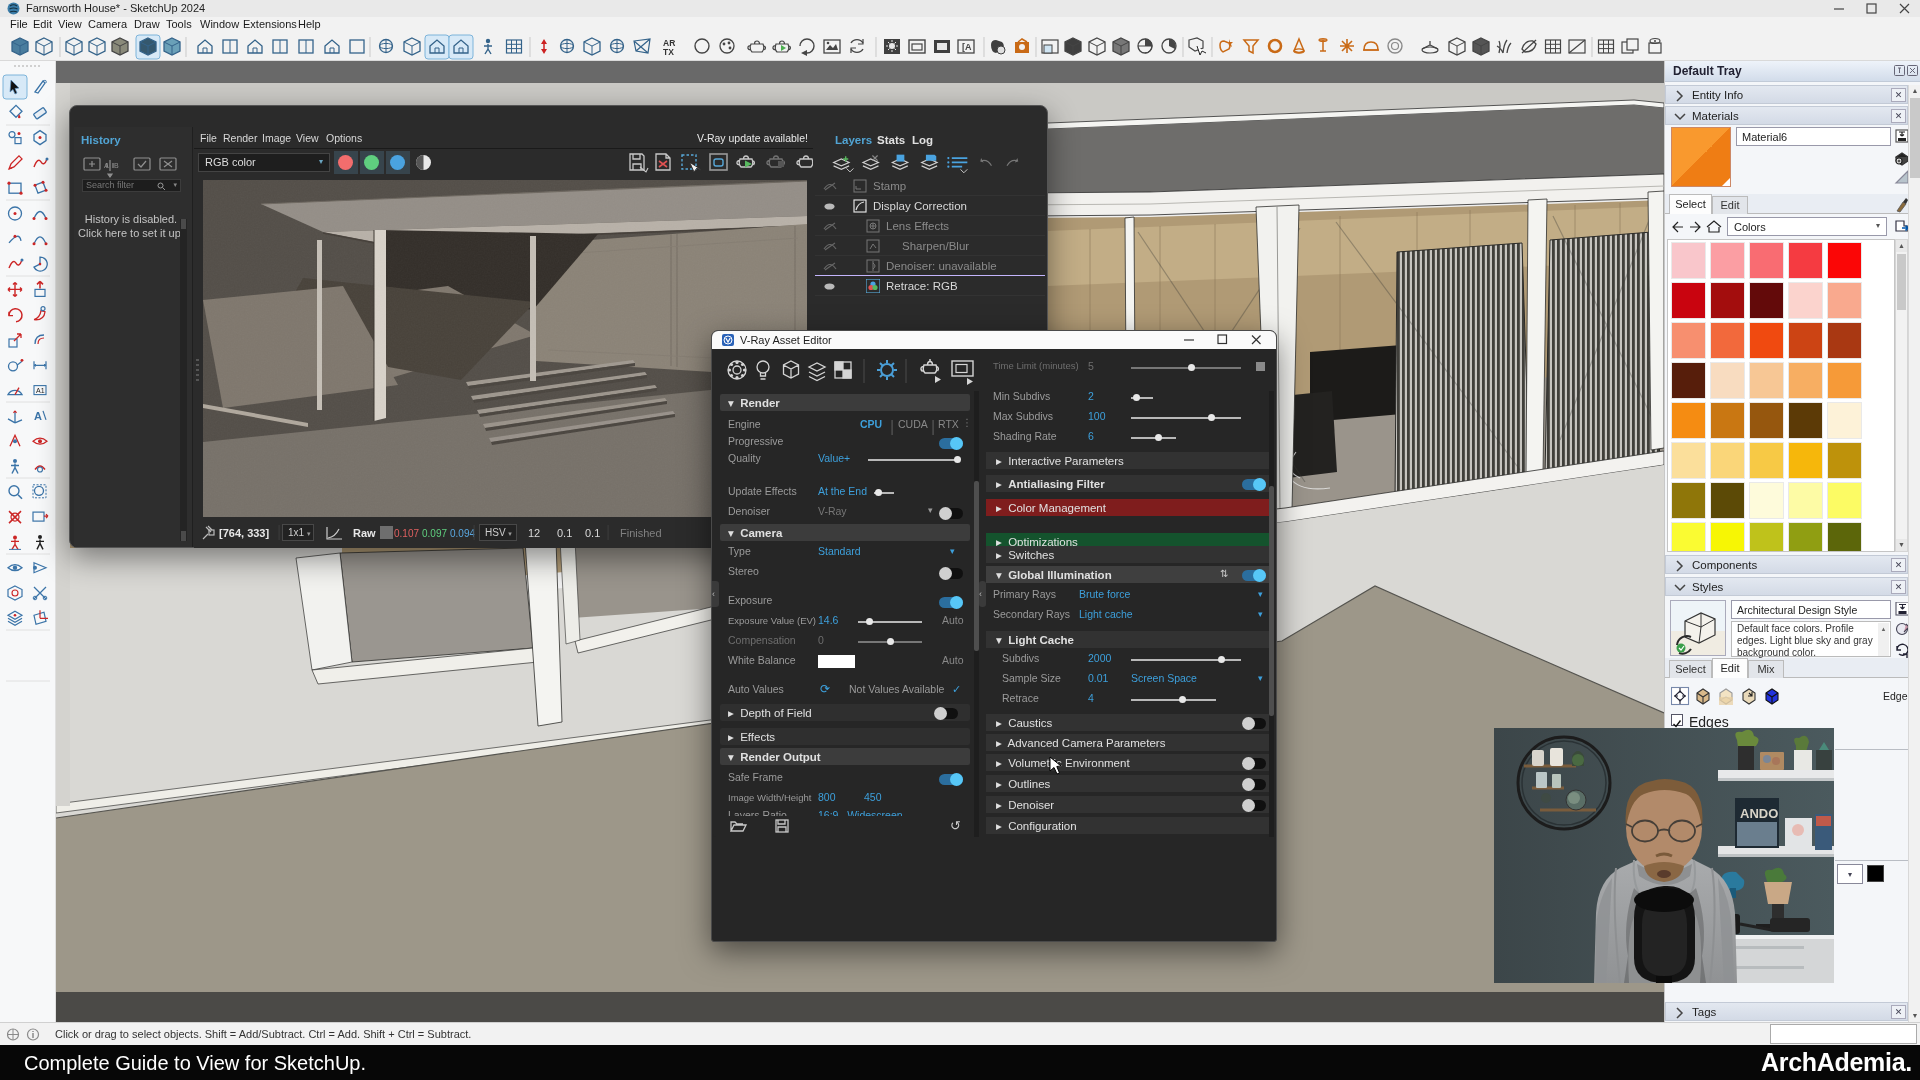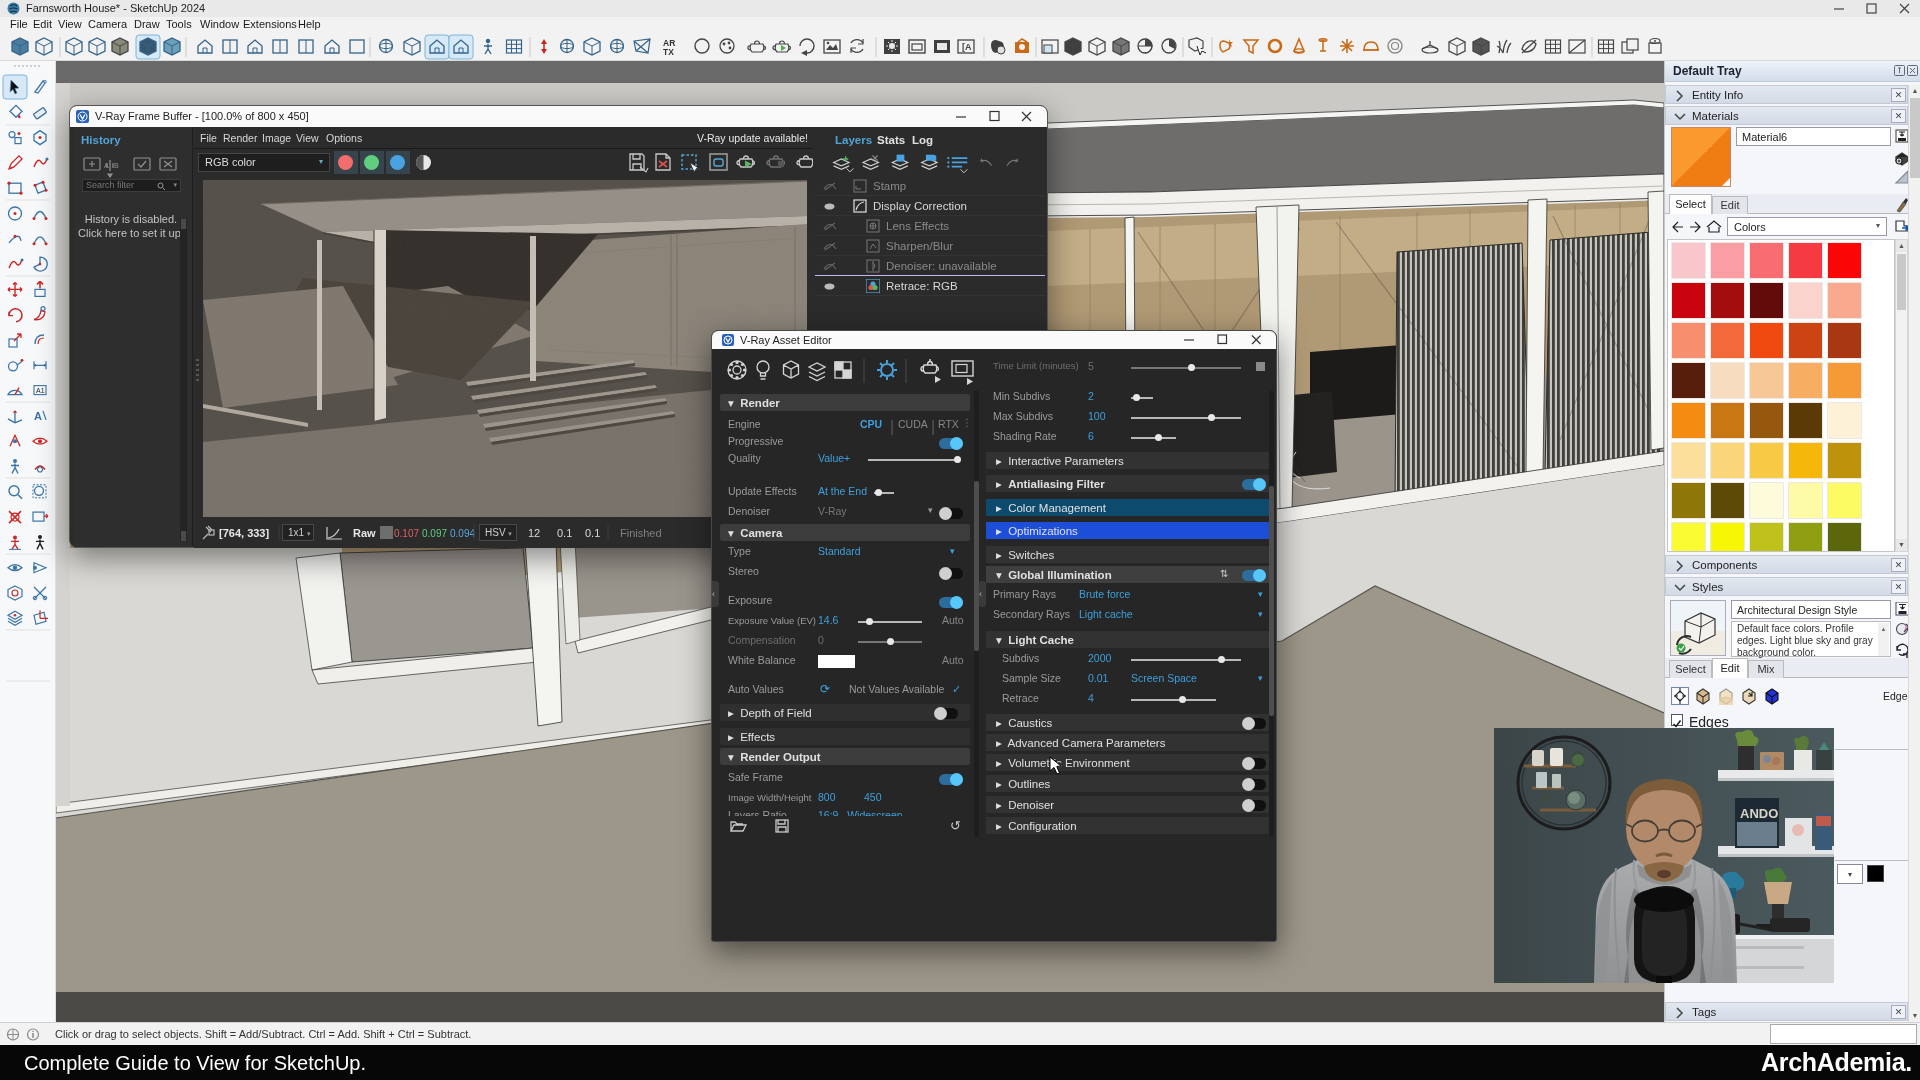--- a/index.html
+++ b/index.html
@@ -571,33 +571,20 @@
 <polygon points="575,641 715,606 715,619 578,653" fill="#f2f1ec" stroke="#2d2d2b" stroke-width="0.7"></polygon>
 <polygon points="340,553 523,548 533,648 352,662" fill="#9a9690" stroke="#2d2d2b" stroke-width="0.8"></polygon>
 <polygon points="296,558 340,553 352,662 312,670" fill="#f2f2ef" stroke="#2d2d2b" stroke-width="0.7"></polygon>
 <polygon points="312,670 533,648 538,662 318,684" fill="#f0efea" stroke="#2d2d2b" stroke-width="0.7"></polygon>
 <polygon points="525,541 556,540 562,722 538,726" fill="#f4f4f1" stroke="#2d2d2b" stroke-width="0.8"></polygon>
 <polygon points="560,540 575,540 580,640 566,644" fill="#edede8" stroke="#2d2d2b" stroke-width="0.6"></polygon>
 <rect x="56" y="83" width="14" height="723" fill="#d4d3cf"></rect>
 <rect x="56" y="992" width="1608" height="30" fill="#4b4a47"></rect>
 </svg>
 <div class="abs" style="left:69px;top:105px;width:979px;height:443px;background:#2b2b2b;border:1px solid #555;border-radius:8px;box-shadow:0 10px 30px rgba(0,0,0,.45)">
-    <div class="abs" style="left:0;top:0;width:977px;height:21px;background:#fafafa;border-radius:7px 7px 0 0">
-      <svg class="abs" style="left:6px;top:4px" width="13" height="13" viewBox="0 0 13 13">
-        <rect width="13" height="13" rx="2" fill="#2a62b8"></rect>
-        <circle cx="6.5" cy="6.5" r="4.5" fill="none" stroke="#fff" stroke-width="1"></circle>
-        <path d="M4 4.5 L6.5 9 L9 4.5" stroke="#fff" stroke-width="1.3" fill="none"></path>
-      </svg>
-      <span class="abs" style="left:25px;top:4px;font-size:11px;color:#222">V-Ray Frame Buffer - [100.0% of 800 x 450]</span>
-      <svg class="abs" style="left:880px;top:4px" width="95" height="13" viewBox="0 0 95 13">
-        <path d="M6 7 H16" stroke="#333" stroke-width="1.2"></path>
-        <rect x="40" y="1.5" width="9" height="9" fill="none" stroke="#333" stroke-width="1.2"></rect>
-        <path d="M72 2 L81 11 M81 2 L72 11" stroke="#333" stroke-width="1.2"></path>
-      </svg>
-    </div>
     <div class="abs" style="left:4px;top:21px;width:119px;height:420px;background:#2e2e2e;border-right:1px solid #1f1f1f">
       <span class="abs" style="left:7px;top:7px;font-size:11.5px;font-weight:bold;color:#51a4d4">History</span>
       <svg class="abs" style="left:9px;top:28px" width="104" height="28" viewBox="0 0 104 28">
         <g stroke="#909090" stroke-width="1.2" fill="none">
 <rect x="1" y="3" width="16" height="12" rx="1"></rect>
           <path d="M9 6 V12 M6 9 H12"></path>
 <path d="M27 5 V16 M24 8 L24 13 M30 8 L30 13"></path>
           <text x="21" y="13" font-size="7" fill="#909090" stroke="none">A</text>
           <text x="31" y="13" font-size="7" fill="#909090" stroke="none">B</text>
           <path d="M25 19 L29 19 L27 22 Z" fill="#909090"></path>
@@ -782,21 +769,21 @@
         <span class="abs" style="left:71px;top:3px;font-size:11.5px;color:#8a8a8a">Lens Effects</span>
       </div>
       <div class="abs" style="left:2px;top:110px;width:230px;height:19px;border-bottom:1px solid #333">
         <svg class="abs" style="left:8px;top:5px" width="14" height="9" viewBox="0 0 14 9">
           <path d="M1 7 Q7 -2 13 7 M2 8 L12 1" stroke="#666" stroke-width="1.2" fill="none"></path>
         </svg>
         <svg class="abs" style="left:51px;top:2px" width="14" height="14" viewBox="0 0 14 14">
           <rect x="1" y="1" width="12" height="12" fill="none" stroke="#777"></rect>
           <path d="M4 10 L7 5 L10 9" stroke="#777" fill="none"></path>
         </svg>
-        <span class="abs" style="left:71px;top:3px;font-size:11.5px;color:#8a8a8a">Sharpen/Blur</span>
+        <span class="abs" style="left:87px;top:3px;font-size:11.5px;color:#8a8a8a">Sharpen/Blur</span>
       </div>
       <div class="abs" style="left:2px;top:130px;width:230px;height:19px;border-bottom:1px solid #c4b5fd">
         <svg class="abs" style="left:8px;top:5px" width="14" height="9" viewBox="0 0 14 9">
           <path d="M1 7 Q7 -2 13 7 M2 8 L12 1" stroke="#666" stroke-width="1.2" fill="none"></path>
         </svg>
         <svg class="abs" style="left:51px;top:2px" width="14" height="14" viewBox="0 0 14 14">
           <rect x="1" y="1" width="12" height="12" fill="none" stroke="#777"></rect>
           <path d="M7 2 V12 M7 4 Q11 7 7 10" stroke="#777" fill="none"></path>
         </svg>
         <span class="abs" style="left:71px;top:3px;font-size:11.5px;color:#8a8a8a">Denoiser: unavailable</span>
@@ -969,22 +956,22 @@
     <div class="abs" style="left:496px;top:83px;width:7px;height:7px;border-radius:4px;background:#e8e8e8"></div>
     <span class="aeL" style="left:281px;top:99px">Shading Rate</span>
     <span class="aeV" style="left:376px;top:99px">6</span>
     <div class="abs" style="left:419px;top:106px;width:45px;height:1.5px;background:#b8b8b8"></div>
     <div class="abs" style="left:443px;top:103px;width:7px;height:7px;border-radius:4px;background:#e8e8e8"></div>
     <div class="aeHr" style="top:121px;background:#323232">▸&nbsp; Interactive Parameters</div>
     <div class="aeHr" style="top:144px;background:#323232">▸&nbsp; <b>Antialiasing Filter</b></div>
     <span class="tglon" style="left:530px;top:148px">
       <i></i>
     </span>
-    <div class="aeHr" style="top:168px;background:#0c4a6e">▸&nbsp; Color Management</div>
-    <div class="aeHr" style="top:191px;background:#1d4ed8">▸&nbsp; Optimizations</div>
+    <div class="aeHr" style="top:168px;background:#7f1d1d">▸&nbsp; Color Management</div>
+    <div class="aeHr" style="top:202px;background:#14532d">▸&nbsp; Optimizations</div>
     <div class="aeHr" style="top:215px;background:#323232">▸&nbsp; Switches</div>
     <div class="aeHr" style="top:235px;background:#3f3f3f">▾&nbsp; <b>Global Illumination</b></div>
     <span class="tglon" style="left:530px;top:239px">
       <i></i>
     </span>
     <span class="abs" style="left:508px;top:237px;color:#ccc;font-size:10px">⇅</span>
     <span class="aeL" style="left:281px;top:257px">Primary Rays</span>
     <span class="aeV" style="left:367px;top:257px">Brute force</span>
     <span class="chev abs" style="left:546px;top:258px">▾</span>
     <span class="aeL" style="left:281px;top:277px">Secondary Rays</span>

